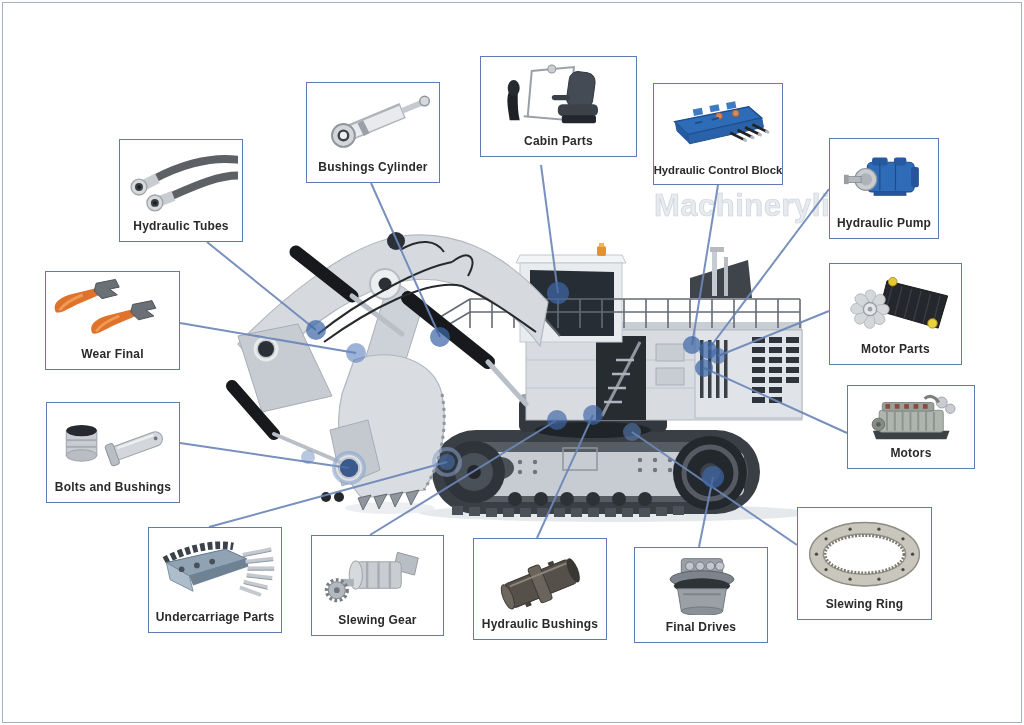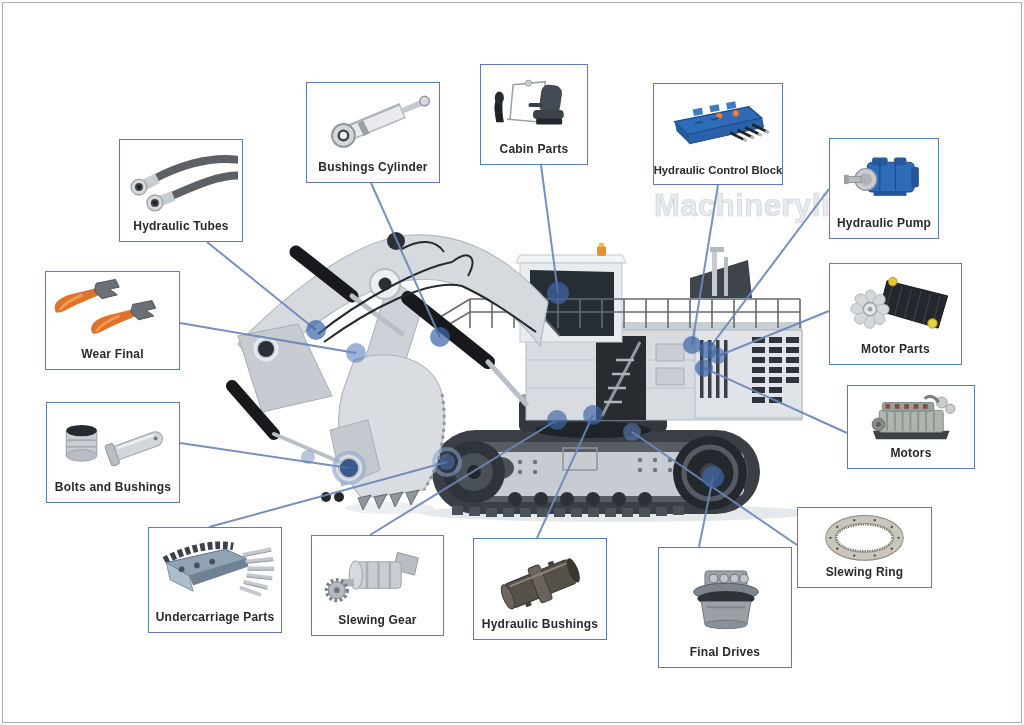--- a/index.html
+++ b/index.html
@@ -280,21 +280,21 @@
         <line x1="96" y1="22" x2="118" y2="13" stroke="#c6cad0" stroke-width="6"></line>
         <circle cx="119" cy="12" r="5" fill="#d7dadd" stroke="#8f959b" stroke-width="1.5"></circle>
         <circle cx="34" cy="48" r="12" fill="#d3d6da" stroke="#8f959b" stroke-width="2"></circle>
         <circle cx="34" cy="48" r="5" fill="#eef0f2" stroke="#3f444a" stroke-width="2.5"></circle>
         <line x1="52" y1="42" x2="58" y2="39" stroke="#9aa0a6" stroke-width="15"></line>
       </svg>
     </div>
     <div class="plabel">Bushings Cylinder</div>
   </div>
 
-  <div class="pbox" style="left:480px;top:64px;width:108px;height:101px">
+  <div class="pbox" style="left:480px;top:56px;width:157px;height:101px">
     <div class="thumb">
       <svg viewBox="0 0 130 66">
         <polyline points="34,54 38,9 80,5 76,58 30,54" fill="none" stroke="#9aa0a7" stroke-width="2"></polyline>
         <circle cx="58" cy="7" r="4" fill="#c9ced3" stroke="#8f959b"></circle>
         <path d="M16,58 C14,44 12,36 16,28 C20,24 24,26 24,32 C24,42 24,50 26,58 Z" fill="#1e2226"></path>
         <ellipse cx="20" cy="26" rx="6" ry="8" fill="#262b30"></ellipse>
         <rect x="74" y="10" width="26" height="36" rx="9" fill="#454b54" stroke="#31363d" transform="rotate(8 87 28)"></rect>
         <rect x="64" y="42" width="40" height="12" rx="5" fill="#3c424a"></rect>
         <rect x="68" y="53" width="34" height="8" rx="2" fill="#23272d"></rect>
         <rect x="58" y="33" width="18" height="5" rx="2.5" fill="#3a4048"></rect>
@@ -512,39 +512,39 @@
           <ellipse cx="28" cy="39.5" rx="5" ry="13.5" fill="#6d675f" stroke="#3d3933"></ellipse>
           <line x1="34" y1="30" x2="98" y2="30" stroke="#8d867c" stroke-width="2"></line>
           <rect x="80" y="22" width="6" height="5" fill="#44403a"></rect>
           <rect x="42" y="52" width="6" height="5" fill="#44403a"></rect>
         </g>
       </svg>
     </div>
     <div class="plabel">Hydraulic Bushings</div>
   </div>
 
-  <div class="pbox" style="left:658px;top:547px;width:134px;height:121px">
+  <div class="pbox" style="left:634px;top:547px;width:134px;height:96px">
     <div class="thumb">
       <svg viewBox="0 0 130 66">
         <rect x="44" y="6" width="44" height="17" rx="3" fill="#9aa0a6" stroke="#6f757c"></rect>
         <circle cx="53" cy="14" r="4.5" fill="#c3c7cc" stroke="#6f757c"></circle>
         <circle cx="64" cy="14" r="4.5" fill="#c3c7cc" stroke="#6f757c"></circle>
         <circle cx="75" cy="14" r="4.5" fill="#c3c7cc" stroke="#6f757c"></circle>
         <circle cx="85" cy="14" r="4.5" fill="#c3c7cc" stroke="#6f757c"></circle>
         <ellipse cx="66" cy="28" rx="34" ry="9" fill="#7d848b" stroke="#565c63"></ellipse>
         <ellipse cx="66" cy="35" rx="30" ry="8" fill="#2e3338"></ellipse>
         <path d="M40,38 L92,38 L88,62 L44,62 Z" fill="#9aa0a6" stroke="#6f757c"></path>
         <ellipse cx="66" cy="62" rx="22" ry="4.5" fill="#8a9097" stroke="#6f757c"></ellipse>
         <line x1="46" y1="44" x2="86" y2="44" stroke="#7d848b" stroke-width="2"></line>
       </svg>
     </div>
     <div class="plabel">Final Drives</div>
   </div>
 
-  <div class="pbox" style="left:797px;top:507px;width:135px;height:81px">
+  <div class="pbox" style="left:797px;top:507px;width:135px;height:113px">
     <div class="thumb">
       <svg viewBox="0 0 130 72">
         <ellipse cx="65" cy="38" rx="50" ry="27" fill="none" stroke="#c9c6bd" stroke-width="13"></ellipse>
         <ellipse cx="65" cy="38" rx="57" ry="33" fill="none" stroke="#8f8c82" stroke-width="1.5"></ellipse>
         <ellipse cx="65" cy="38" rx="43" ry="21" fill="none" stroke="#97948a" stroke-width="1.5"></ellipse>
         <ellipse cx="65" cy="38" rx="41" ry="19.5" fill="none" stroke="#7e7b71" stroke-width="3" stroke-dasharray="2,1.6"></ellipse>
         <g fill="#4a473f">
           <circle cx="115" cy="38" r="1.7"></circle>
             <circle cx="105" cy="54" r="1.7"></circle>
             <circle cx="80" cy="64" r="1.7"></circle>

